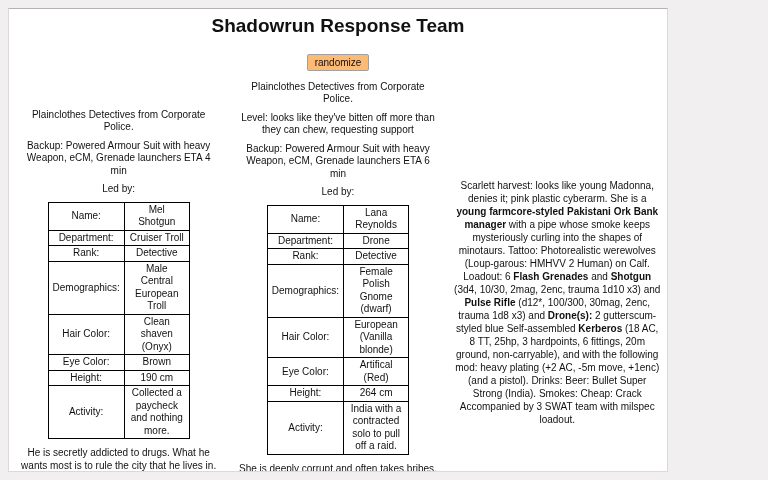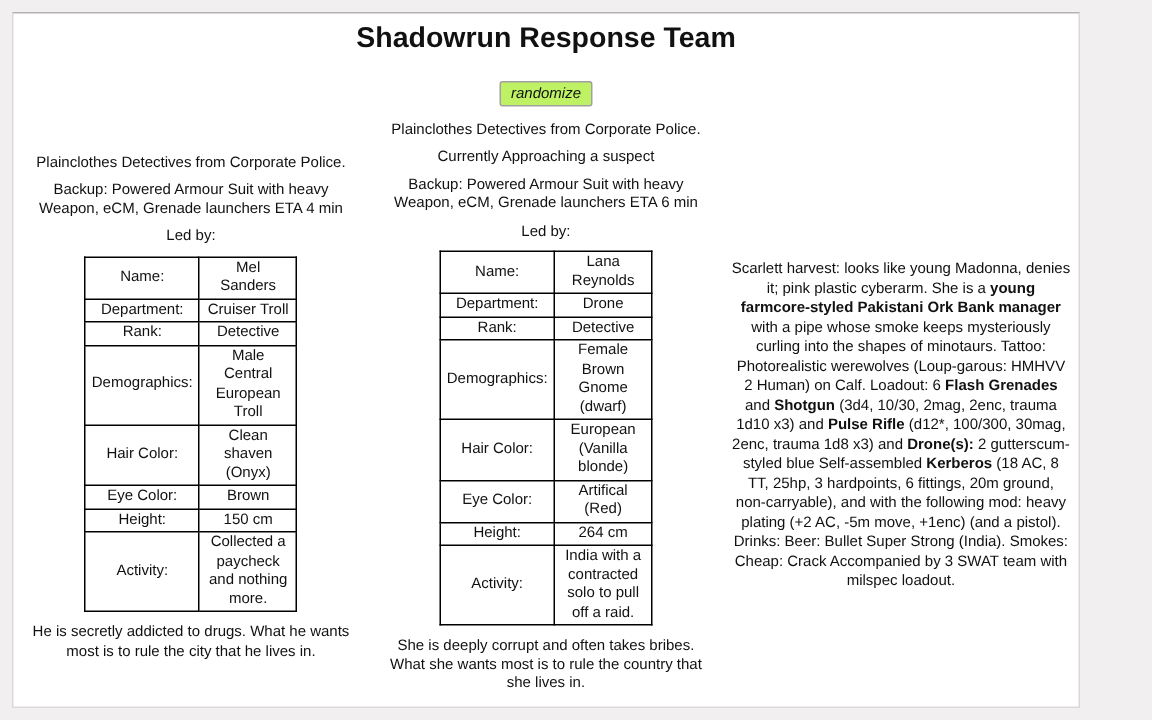--- a/index.html
+++ b/index.html
@@ -5,21 +5,21 @@
   html, body { margin: 0; padding: 0; }
   body {
     background: #f1efef;
     font-family: "Liberation Sans", sans-serif;
     color: #111111;
     width: 768px;
     height: 480px;
     overflow: hidden;
   }
   .page {
-    width: 712px;
+    width: 660px;
     height: 464px;
     margin: 8px;
     background: #ffffff;
     border: 1px solid #ddd9d9;
     border-top: 1px solid #b5b2b2;
     box-sizing: border-box;
     overflow: hidden;
   }
   .title {
     text-align: center;
@@ -29,26 +29,25 @@
     line-height: 1.2;
   }
   .button-row {
     text-align: center;
     margin: 14px 0 4px 0;
   }
   .randomize-btn {
     font-family: "Liberation Sans", sans-serif;
     font-size: 10px;
     color: #111111;
-    background: #bef264;
+    background: #fdba74;
     border: 1px solid #a0a0a0;
     border-radius: 2px;
     padding: 2px 7px;
     cursor: pointer;
-    font-style: italic;
   }
   .columns {
     display: flex;
     align-items: center;
   }
   .col {
     flex: 0 0 33.33%;
     box-sizing: border-box;
     padding: 0 10px;
     font-size: 10px;
@@ -91,21 +90,21 @@
   <div class="columns">
 
     <div class="col">
       <p>Plainclothes Detectives from Corporate Police.</p>
       <p>Backup: Powered Armour Suit with heavy Weapon, eCM, Grenade launchers ETA 4 min</p>
       <p>Led by:</p>
       <table class="leader">
         <tbody>
             <tr>
               <td class="cell-label">Name:</td>
-              <td class="cell-value">Mel Sanders</td>
+              <td class="cell-value">Mel Shotgun</td>
             </tr>
             <tr>
               <td class="cell-label">Department:</td>
               <td class="cell-value">Cruiser Troll</td>
             </tr>
             <tr>
               <td class="cell-label">Rank:</td>
               <td class="cell-value">Detective</td>
             </tr>
             <tr>
@@ -115,53 +114,53 @@
             <tr>
               <td class="cell-label">Hair Color:</td>
               <td class="cell-value">Clean shaven (Onyx)</td>
             </tr>
             <tr>
               <td class="cell-label">Eye Color:</td>
               <td class="cell-value">Brown</td>
             </tr>
             <tr>
               <td class="cell-label">Height:</td>
-              <td class="cell-value">150 cm</td>
+              <td class="cell-value">190 cm</td>
             </tr>
             <tr>
               <td class="cell-label">Activity:</td>
               <td class="cell-value">Collected a paycheck and nothing more.</td>
             </tr>
           </tbody>
       </table>
       <p>He is secretly addicted to drugs. What he wants most is to rule the city that he lives in.</p>
     </div>
 
     <div class="col">
       <p>Plainclothes Detectives from Corporate Police.</p>
-      <p>Currently Approaching a suspect</p>
+      <p>Level: looks like they've bitten off more than they can chew, requesting support</p>
       <p>Backup: Powered Armour Suit with heavy Weapon, eCM, Grenade launchers ETA 6 min</p>
       <p>Led by:</p>
       <table class="leader">
         <tbody>
             <tr>
               <td class="cell-label">Name:</td>
               <td class="cell-value">Lana Reynolds</td>
             </tr>
             <tr>
               <td class="cell-label">Department:</td>
               <td class="cell-value">Drone</td>
             </tr>
             <tr>
               <td class="cell-label">Rank:</td>
               <td class="cell-value">Detective</td>
             </tr>
             <tr>
               <td class="cell-label">Demographics:</td>
-              <td class="cell-value">Female Brown Gnome (dwarf)</td>
+              <td class="cell-value">Female Polish Gnome (dwarf)</td>
             </tr>
             <tr>
               <td class="cell-label">Hair Color:</td>
               <td class="cell-value">European (Vanilla blonde)</td>
             </tr>
             <tr>
               <td class="cell-label">Eye Color:</td>
               <td class="cell-value">Artifical (Red)</td>
             </tr>
             <tr>

